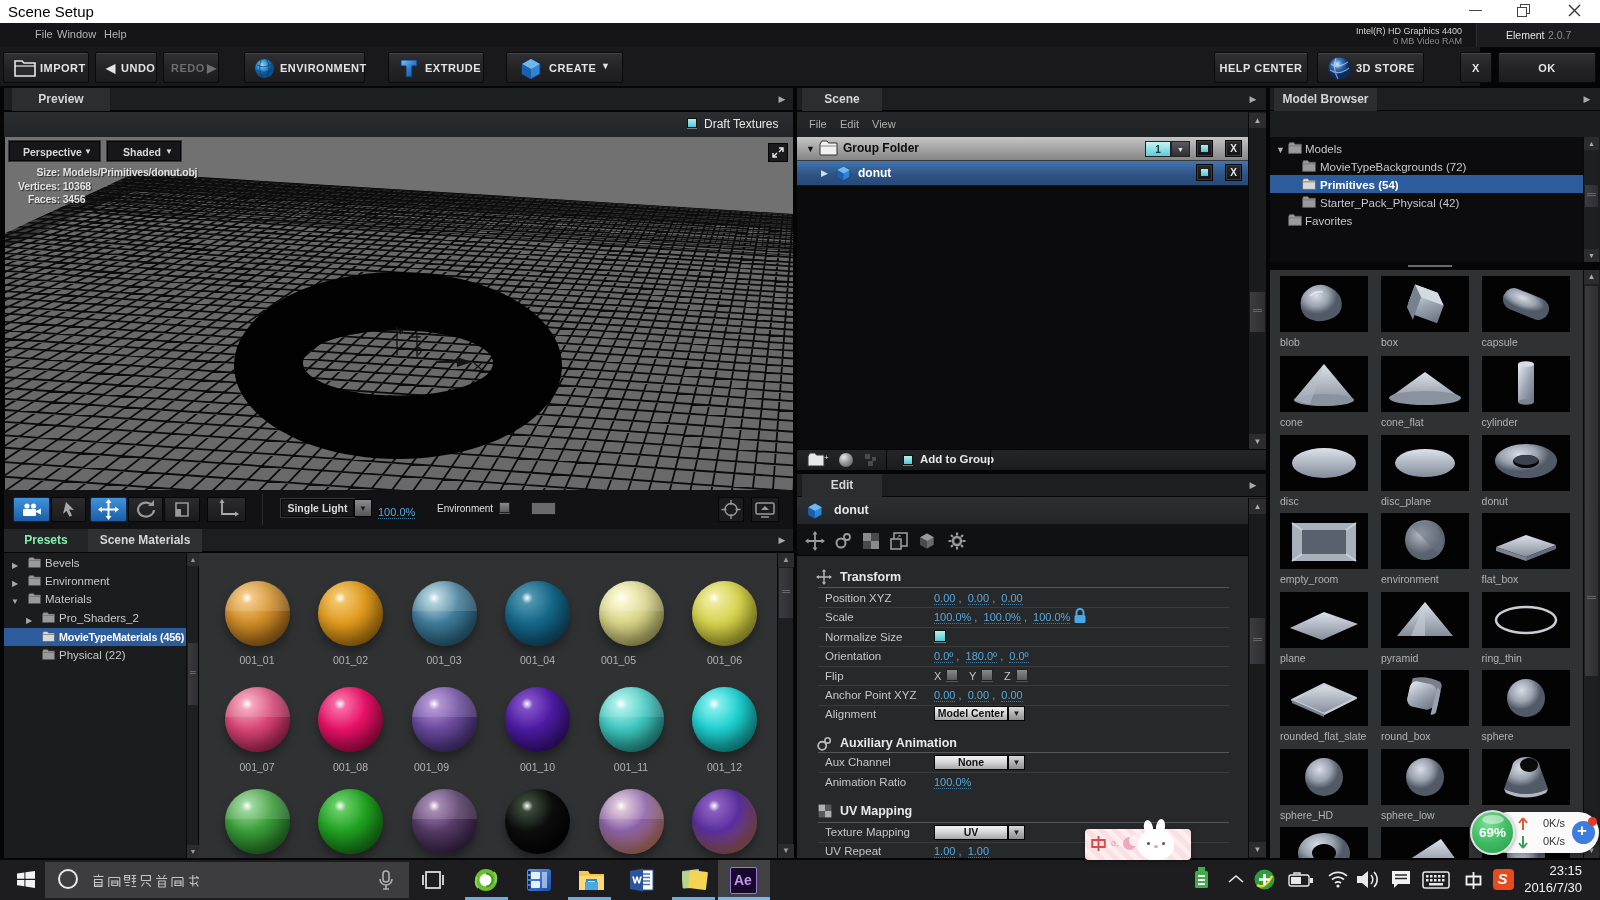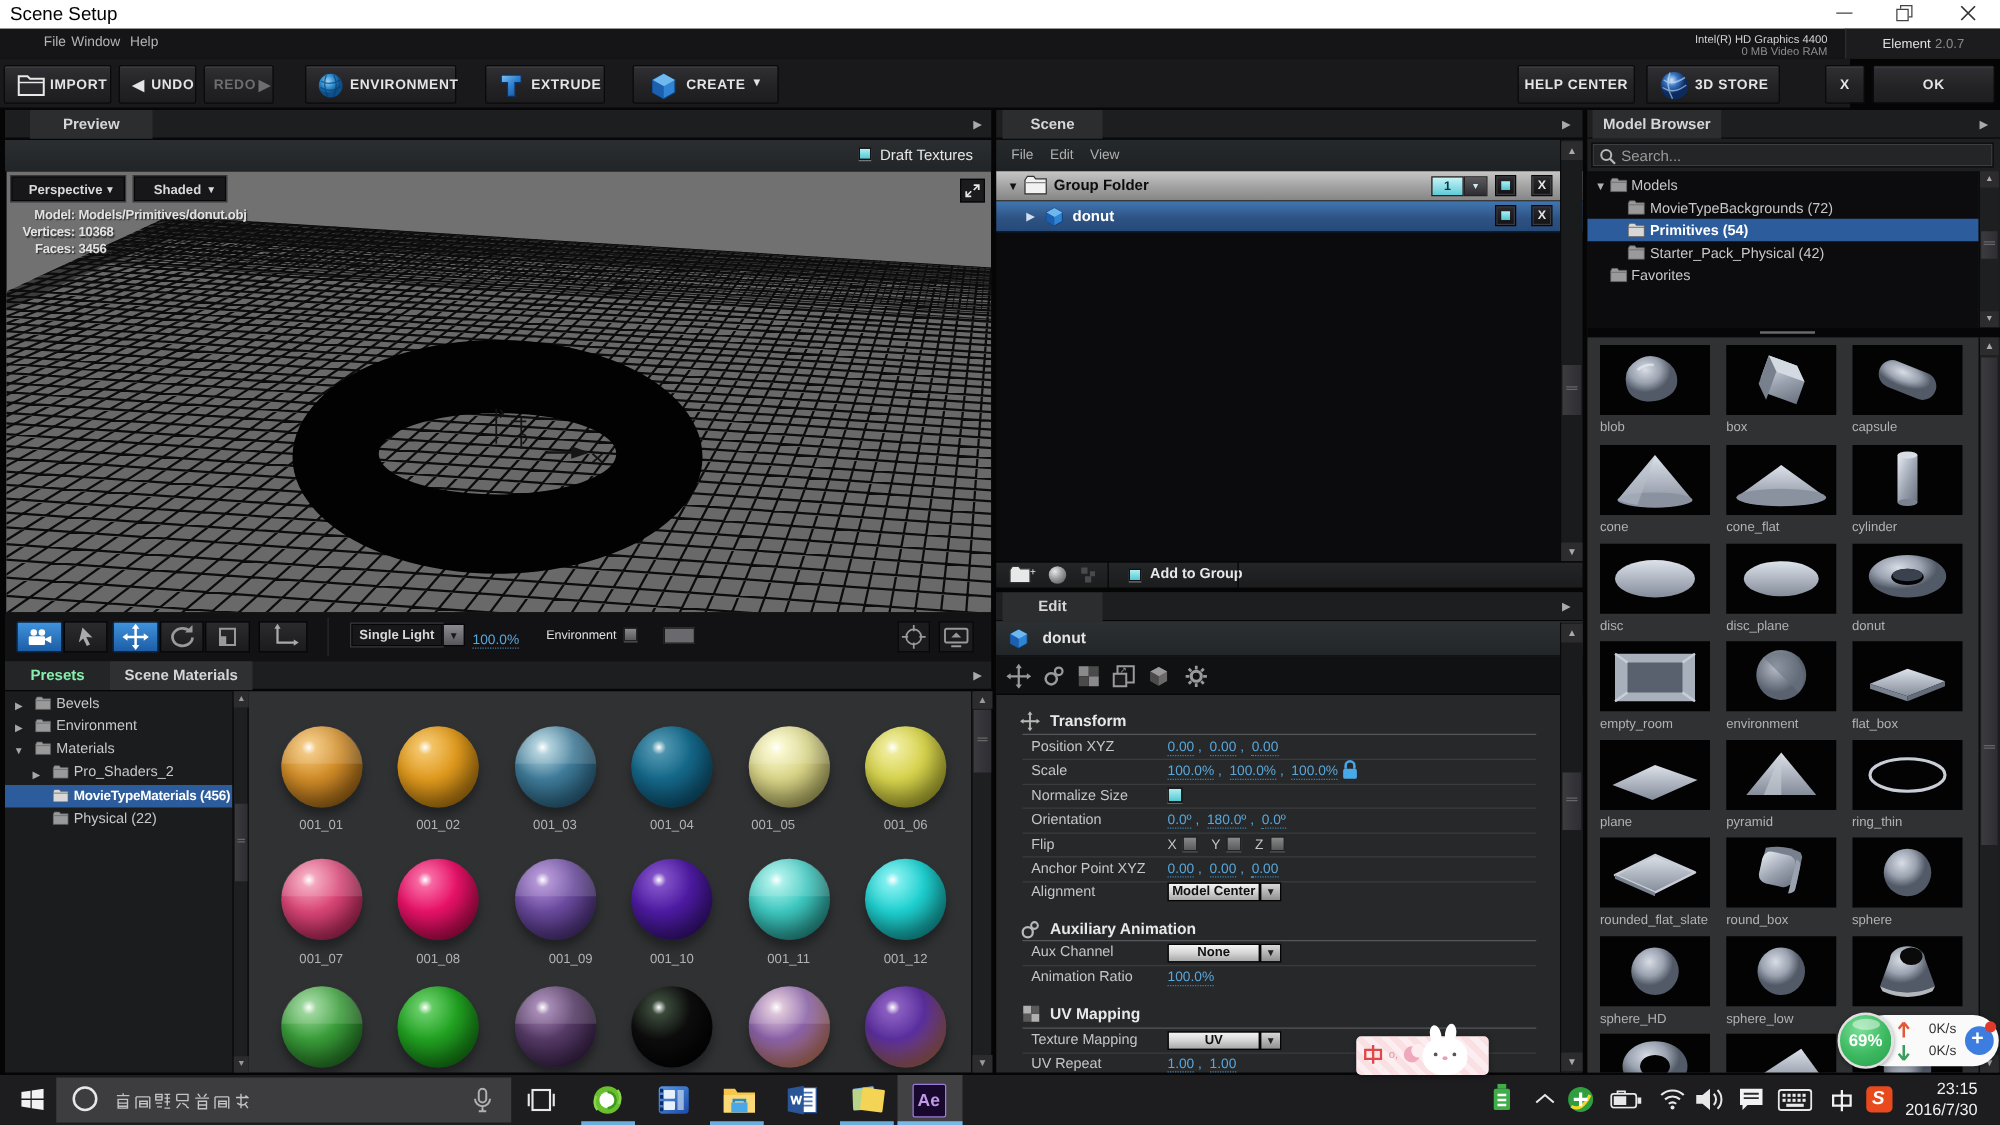--- a/index.html
+++ b/index.html
@@ -118,21 +118,21 @@
  <div class="tb-btn" style="left:1460px;width:32px">
       <span class="abs" style="left:0;right:0;top:9px">X</span>
     </div>
  <div class="tb-btn" style="left:1498px;width:98px">
       <span class="abs" style="left:0;right:0;top:9px">OK</span>
     </div>
 </div>
 
 
 <div class="tabbar" style="left:4px;top:88px;width:789px">
- <div class="tab" style="left:20px;width:98px">Preview</div>
+ <div class="tab" style="left:8px;width:98px">Preview</div>
  <div class="arrowbox" style="left:771px">▶</div>
 </div>
 <div class="abs" style="left:4px;top:112px;width:789px;height:25px;background:linear-gradient(#2b2e30,#222527)">
  <div class="cyanchk" style="left:683px;top:6px;width:10px;height:10px"></div>
  <div class="abs" style="left:700px;top:5px;font-size:12px;color:#e8e8e8">Draft Textures</div>
 </div>
 <div class="abs" style="left:5px;top:137px;width:788px;height:353px;overflow:hidden">
 <svg style="position:absolute;left:0;top:0" width="788" height="353" viewBox="0 0 788 353">
       <rect width="788" height="353" fill="#717171"></rect>
       <clipPath id="pc">
@@ -148,21 +148,21 @@
       <g stroke="#151515" stroke-width="1.4" fill="none">
         <path d="M392 190v28M395 191q5 3 0 6M412 196v26M404 200h12M412 210q8 2 1 8"></path>
         <path d="M431 225h22" stroke-width="2"></path>
       </g>
       <path d="M452 220l15 5-15 5z" fill="#151515"></path>
       <path d="M469 226l8 7m0-7l-8 7" stroke="#151515" stroke-width="1.4" fill="none"></path>
     </svg>
  <div class="ddbtn" style="left:4px;top:4px;width:91px;height:20px;line-height:20px;text-align:left;padding-left:13px;font-size:10.5px">Perspective<span style="position:absolute;right:7px;top:0;font-size:8px">▼</span></div>
  <div class="ddbtn" style="left:102px;top:4px;width:74px;height:20px;line-height:20px;text-align:left;padding-left:15px;font-size:10.5px">Shaded<span style="position:absolute;right:7px;top:0;font-size:8px">▼</span></div>
  <div class="abs" style="left:0;top:29px;font-size:10.5px;letter-spacing:-.2px;font-weight:bold;color:#e2e2e2;text-shadow:1px 1px 1px #2a2a2a;line-height:13.5px">
-  <div><span style="display:inline-block;width:55px;text-align:right">Model:</span> Models/Primitives/donut.obj</div>
+  <div><span style="display:inline-block;width:55px;text-align:right">Size:</span> Models/Primitives/donut.obj</div>
   <div><span style="display:inline-block;width:55px;text-align:right">Vertices:</span> 10368</div>
   <div><span style="display:inline-block;width:55px;text-align:right">Faces:</span> 3456</div>
  </div>
  <div class="abs" style="left:763px;top:6px;width:20px;height:19px;background:#1b1b1d;border:1px solid #060607">
   <svg width="18" height="17" viewBox="0 0 18 17">
         <path d="M10 4h4v4M14 4l-4 4M8 13H4V9M4 13l4-4" stroke="#e8e8e8" stroke-width="1.4" fill="none"></path>
       </svg>
  </div>
 </div>
 
@@ -292,21 +292,21 @@
       <div class="mlabel" style="left:694.5px;top:654px;width:60px;text-align:center">001_06</div>
       <div class="abs" style="left:224.5px;top:687.0px;width:65px;height:65px;border-radius:50%;background:radial-gradient(circle at 34% 26%, #ffffff 0%, #f29ab4 9%, #d94677 40%, #8a1840 90%);box-shadow:inset -5px -9px 16px rgba(0,0,0,.3),0 6px 8px rgba(0,0,0,.35)">
         <div class="abs" style="left:0;top:0;width:65px;height:30px;border-radius:65px 65px 0 0/60px 60px 0 0;background:rgba(255,255,255,.13);"></div>
       </div>
       <div class="mlabel" style="left:227px;top:760.5px;width:60px;text-align:center">001_07</div>
       <div class="abs" style="left:318.0px;top:687.0px;width:65px;height:65px;border-radius:50%;background:radial-gradient(circle at 34% 26%, #ffffff 0%, #f768a2 9%, #e81268 40%, #8a0638 90%);box-shadow:inset -5px -9px 16px rgba(0,0,0,.3),0 6px 8px rgba(0,0,0,.35)"></div>
       <div class="mlabel" style="left:320.5px;top:760.5px;width:60px;text-align:center">001_08</div>
       <div class="abs" style="left:411.5px;top:687.0px;width:65px;height:65px;border-radius:50%;background:radial-gradient(circle at 34% 26%, #ffffff 0%, #a886d0 9%, #6a4a9e 40%, #352258 90%);box-shadow:inset -5px -9px 16px rgba(0,0,0,.3),0 6px 8px rgba(0,0,0,.35)">
         <div class="abs" style="left:0;top:0;width:65px;height:30px;border-radius:65px 65px 0 0/60px 60px 0 0;background:rgba(255,255,255,.13);"></div>
       </div>
-      <div class="mlabel" style="left:414px;top:760.5px;width:60px;text-align:right">001_09</div>
+      <div class="mlabel" style="left:414px;top:760.5px;width:60px;text-align:left">001_09</div>
       <div class="abs" style="left:505.0px;top:687.0px;width:65px;height:65px;border-radius:50%;background:radial-gradient(circle at 34% 26%, #ffffff 0%, #8050c8 9%, #4d1ba2 40%, #280c5a 90%);box-shadow:inset -5px -9px 16px rgba(0,0,0,.3),0 6px 8px rgba(0,0,0,.35)"></div>
       <div class="mlabel" style="left:507.5px;top:760.5px;width:60px;text-align:center">001_10</div>
       <div class="abs" style="left:598.5px;top:687.0px;width:65px;height:65px;border-radius:50%;background:radial-gradient(circle at 34% 26%, #ffffff 0%, #9eeee6 9%, #3ec8c0 40%, #1a706a 90%);box-shadow:inset -5px -9px 16px rgba(0,0,0,.3),0 6px 8px rgba(0,0,0,.35)">
         <div class="abs" style="left:0;top:0;width:65px;height:30px;border-radius:65px 65px 0 0/60px 60px 0 0;background:rgba(255,255,255,.13);"></div>
       </div>
       <div class="mlabel" style="left:601px;top:760.5px;width:60px;text-align:center">001_11</div>
       <div class="abs" style="left:692.0px;top:687.0px;width:65px;height:65px;border-radius:50%;background:radial-gradient(circle at 34% 26%, #ffffff 0%, #80eeee 9%, #1fd0d0 40%, #0c7a7a 90%);box-shadow:inset -5px -9px 16px rgba(0,0,0,.3),0 6px 8px rgba(0,0,0,.35)"></div>
       <div class="mlabel" style="left:694.5px;top:760.5px;width:60px;text-align:center">001_12</div>
       <div class="abs" style="left:224.5px;top:788.5px;width:65px;height:65px;border-radius:50%;background:radial-gradient(circle at 34% 26%, #ffffff 0%, #8ed08e 9%, #3a9e3a 40%, #1a5a1a 90%);box-shadow:inset -5px -9px 16px rgba(0,0,0,.3),0 6px 8px rgba(0,0,0,.35)">
         <div class="abs" style="left:0;top:0;width:65px;height:30px;border-radius:65px 65px 0 0/60px 60px 0 0;background:rgba(255,255,255,.13);"></div>
@@ -466,29 +466,20 @@
     <rect x="10" y="10" width="8" height="8" fill="#b0b0b0"></rect>
     <rect x="10" y="2" width="8" height="8" fill="#5a5a5a"></rect>
     <rect x="2" y="10" width="8" height="8" fill="#5a5a5a"></rect>
   </svg><div class="abs" style="left:840px;top:804px;font-size:12.5px;font-weight:bold;color:#e8e8e8">UV Mapping</div><div class="sep" style="top:822px;background:#55565a"></div><div class="lbl" style="left:825px;top:826px">Texture Mapping</div><div class="drop" style="left:934px;top:825px;width:74px">UV</div><div class="droparr" style="left:1008px;top:825px">▼</div><div class="sep" style="top:842px"></div><div class="lbl" style="left:825px;top:845px">UV Repeat</div><div class="abs" style="left:934px;top:845px;font-size:11px;color:#58a8dc"><span class="val">1.00</span> ,&nbsp; <span class="val">1.00</span></div>
 
 
 <div class="abs" style="left:1270px;top:88px;width:330px;height:770px;background:#1b1d1f">
  <div class="tabbar" style="left:0;top:0;width:330px">
   <div class="tab" style="left:4px;width:103px">Model Browser</div>
   <div class="arrowbox" style="left:310px">▶</div>
- </div>
- <div class="abs" style="left:0;top:23px;width:330px;height:26px;background:#1d1f21">
-  <div class="abs" style="left:3px;top:3px;width:322px;height:20px;background:#232527;border:1px solid #0a0a0a;box-shadow:inset 0 0 0 1px #3c3e42">
-   <svg class="abs" style="left:5px;top:3px" width="14" height="14" viewBox="0 0 14 14">
-          <circle cx="6" cy="6" r="4" stroke="#b8b8b8" stroke-width="1.6" fill="none"></circle>
-          <path d="M9 9l4 4" stroke="#b8b8b8" stroke-width="1.8"></path>
-        </svg>
-   <span class="abs" style="left:23px;top:3px;font-size:12px;color:#9a9a9a">Search...</span>
-  </div>
  </div>
  <div class="abs" style="left:0;top:49px;width:313px;height:125px;background:#0c0c0e">
   <div class="treerow" style="left:6px;top:6px"><span style="font-size:9px;color:#b0b0b0">▼</span></div>
   <svg class="abs" style="left:18px;top:5px" width="14" height="12" viewBox="0 0 13 11">
         <path d="M.5 2.5l1-2h4l1 1.5h6v8.5H.5z" fill="#9a9a9a" stroke="#555" stroke-width=".6"></path>
         <path d="M.5 3.5h12" stroke="#6e6e6e" stroke-width=".7"></path>
       </svg>
       <div class="treerow" style="left:35px;top:6px;font-size:11.5px">Models</div>
   <svg class="abs" style="left:32px;top:23px" width="14" height="12" viewBox="0 0 13 11">
         <path d="M.5 2.5l1-2h4l1 1.5h6v8.5H.5z" fill="#9a9a9a" stroke="#555" stroke-width=".6"></path>

